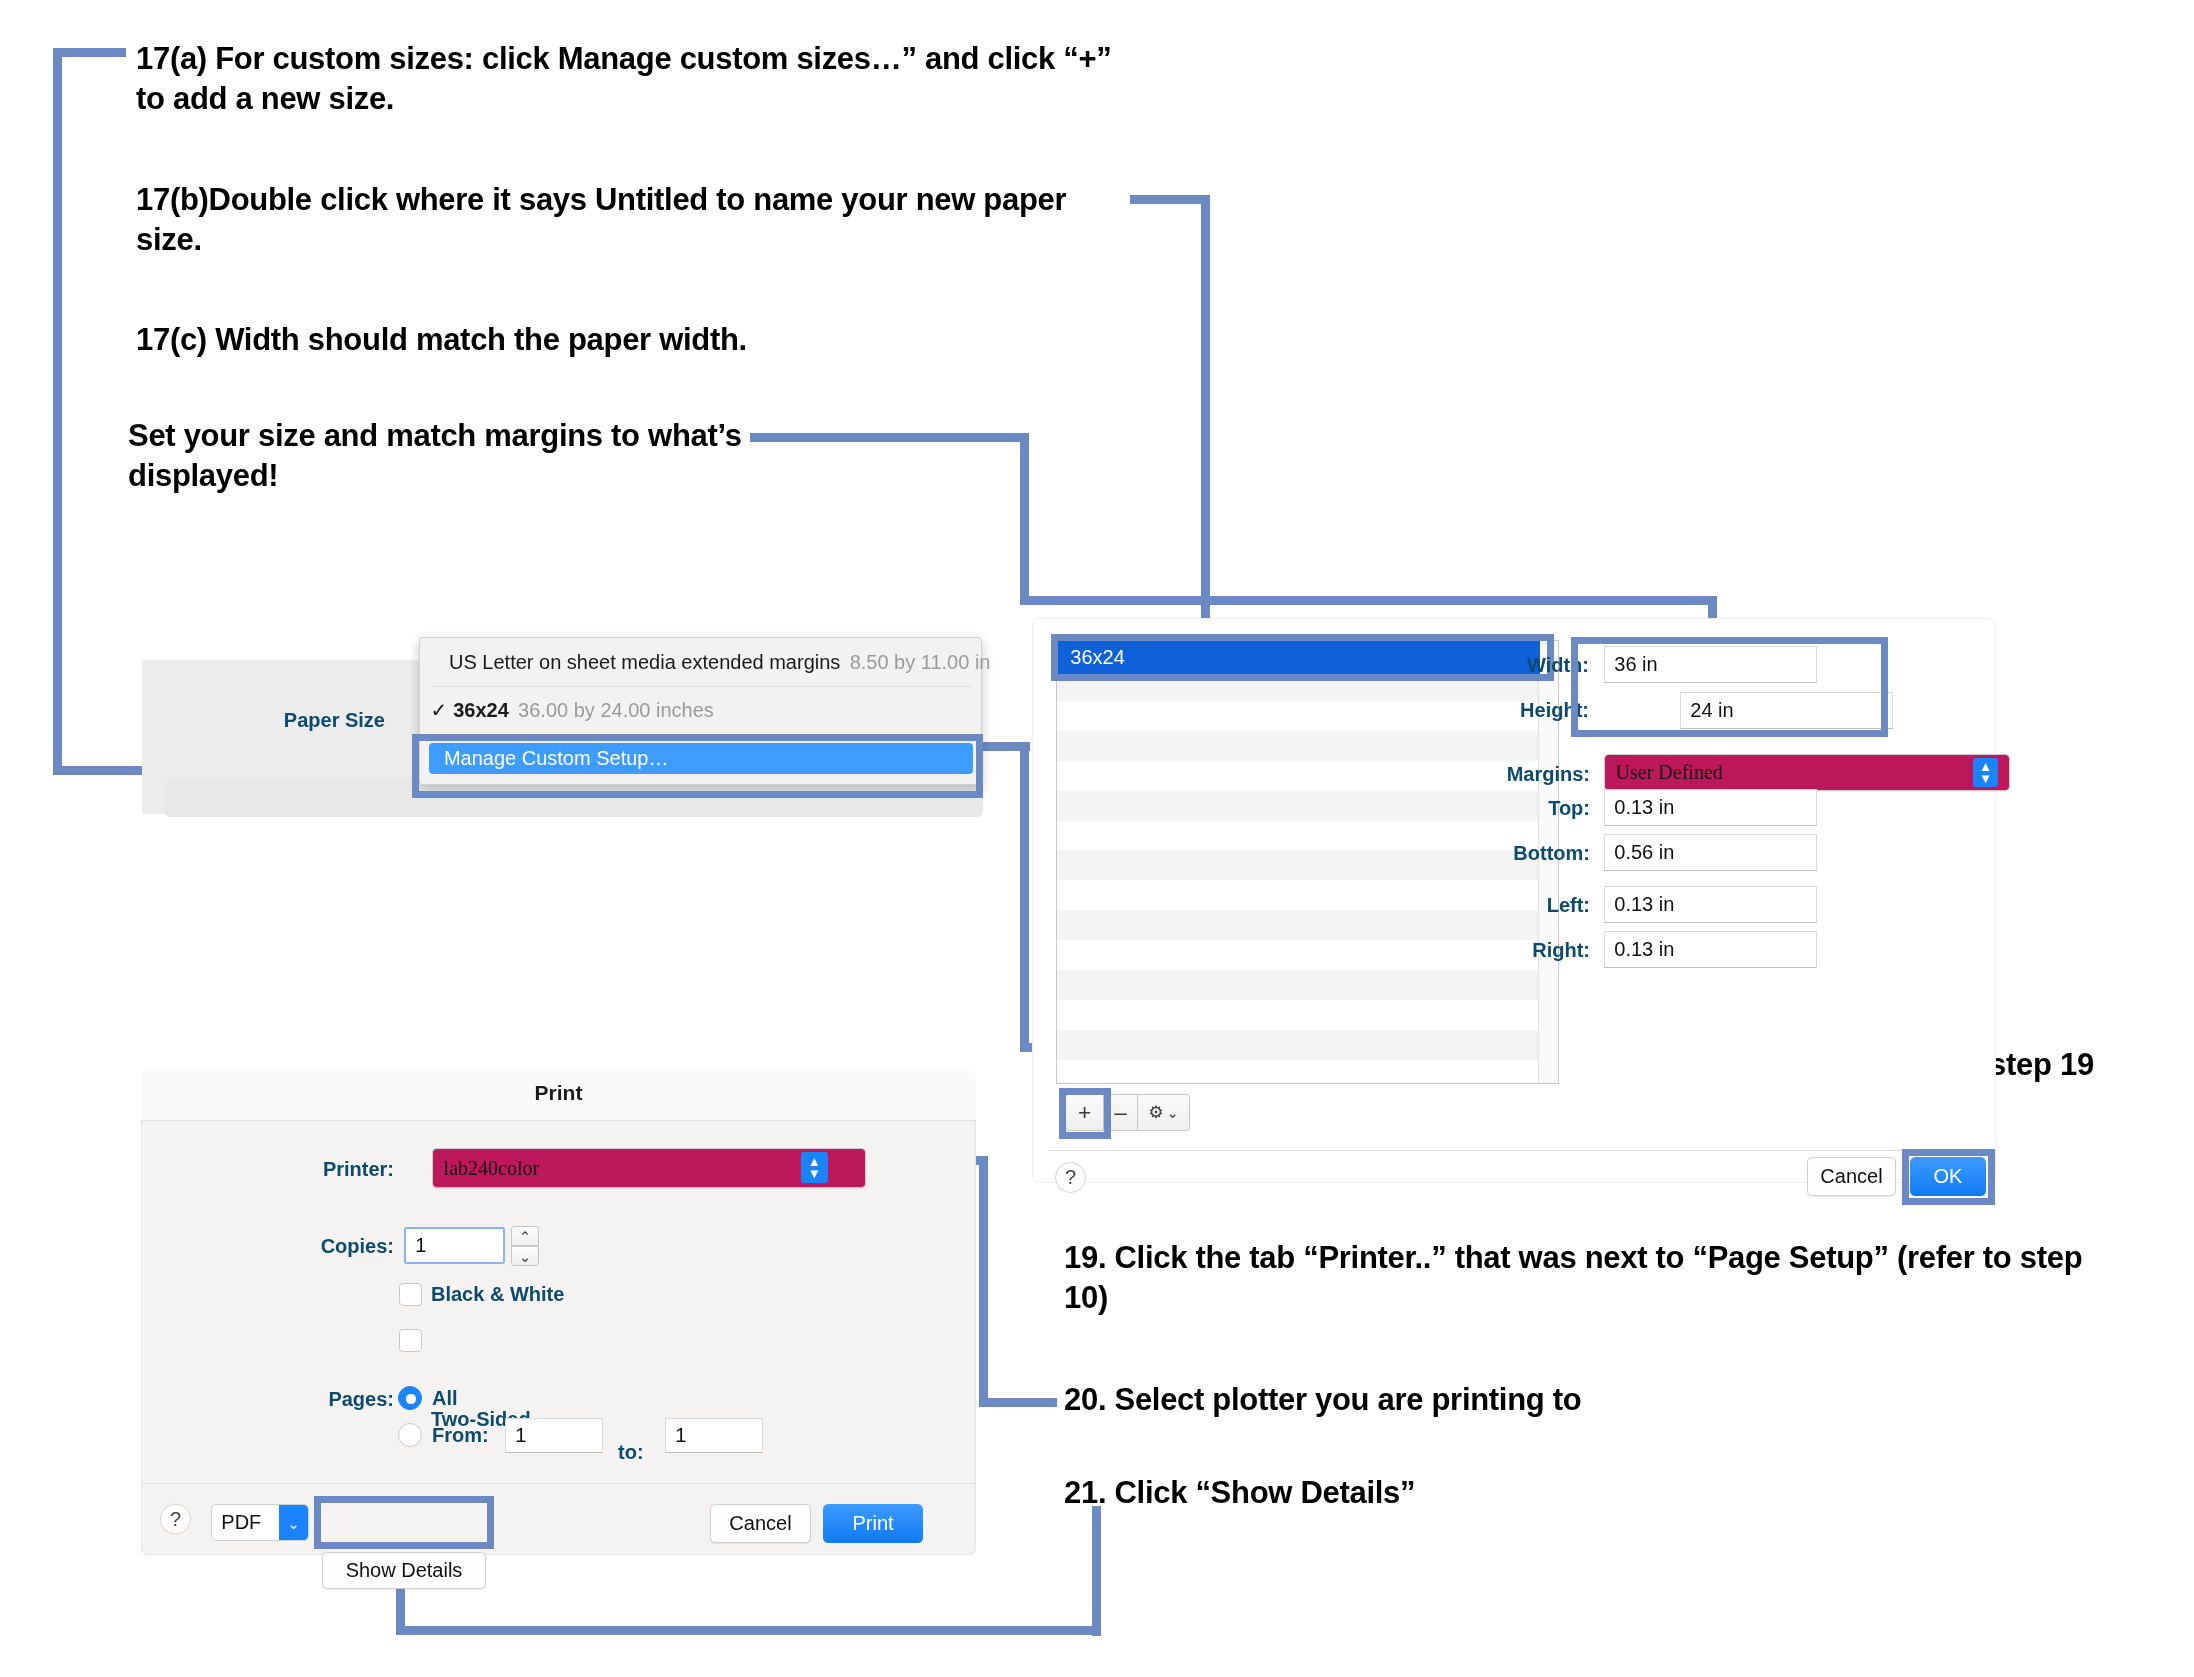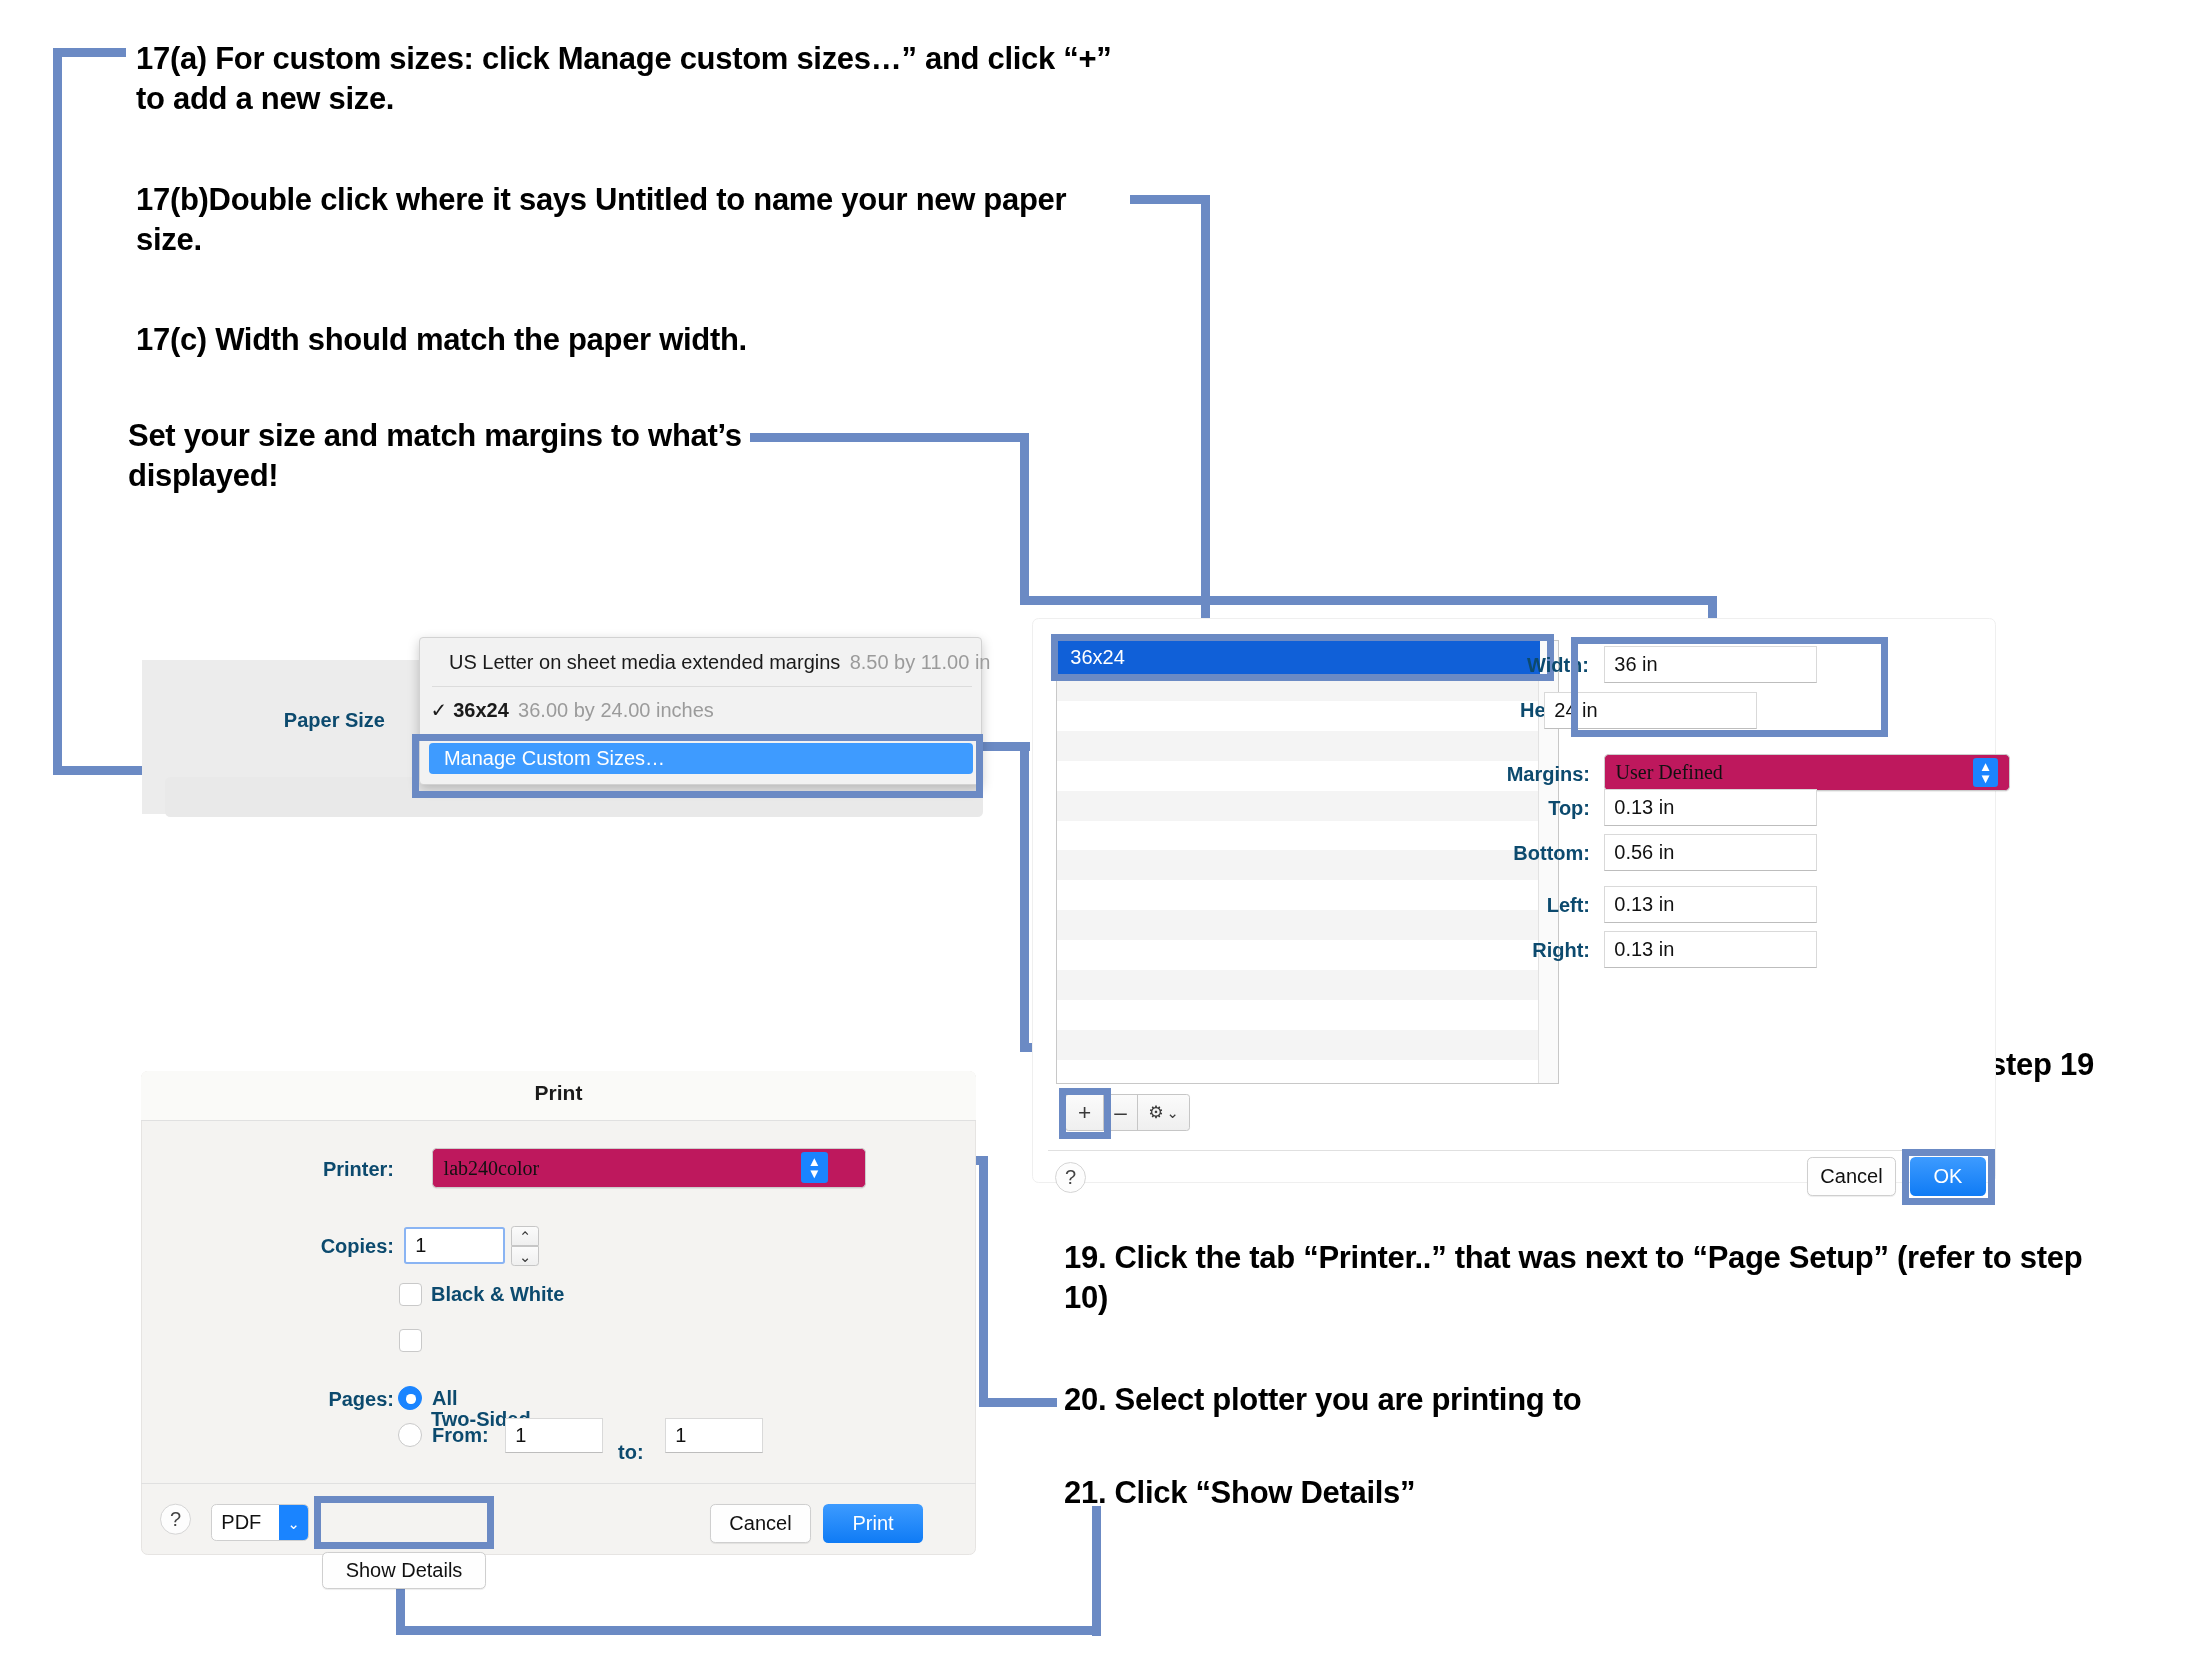--- a/index.html
+++ b/index.html
@@ -147,21 +147,21 @@
       <span>US Letter on sheet media extended margins</span>
       <span class="dim" style="margin-left:9.3px;">8.50 by 11.00 in</span>
     </div>
     <div class="menu-sep" style="left:12px;top:48px;width:540px;"></div>
     <div class="menu-row" style="left:10.6px;top:60px;">
       <span style="width:22.6px;display:inline-block;">✓</span>
       <span style="font-weight:600;">36x24</span>
       <span class="dim" style="margin-left:9.3px;text-align:right;">36.00 by 24.00 inches</span>
     </div>
     <div class="menu-sep" style="left:12px;top:97px;width:540px;"></div>
-    <div class="menu-hi" style="left:9.3px;top:105px;width:544px;height:31px;">Manage Custom Sizes…</div>
+    <div class="menu-hi" style="left:9.3px;top:105px;width:544px;height:31px;">Manage Custom Setup…</div>
   </div>
 
   <div class="hl" style="left:412px;top:734px;width:571px;height:64px;background:transparent;"></div>
 
   <div class="panel" style="left:1032px;top:618px;width:964px;height:565px;background:#ffffff;
               border:0.7px solid #efefef;border-radius:6.6px;"></div>
 
   <div class="listbox" style="left:1056px;top:640px;width:503px;height:444px;">
     <div class="lb-row lb-alt" style="top:30px;"></div>
     <div class="lb-row" style="top:60px;"></div>
@@ -189,21 +189,21 @@
     <span>⚙</span>
     <span style="font-size:14.6px;margin-left:2.7px;">⌄</span>
   </div>
 
   <div class="hl" style="left:1059px;top:1088px;width:52px;height:51px;background:transparent;"></div>
 
   <div class="label labelR" style="left:1463px;top:654px;width:126px;">Width:</div>
   <div class="tfield" style="left:1604px;top:646px;width:213px;height:37px;">36 in</div>
 
   <div class="label labelR" style="left:1463px;top:699px;width:126px;">Height:</div>
-  <div class="tfield" style="left:1544px;top:692px;width:213px;height:37px;">24 in</div>
+  <div class="tfield" style="left:1680px;top:692px;width:213px;height:37px;">24 in</div>
 
   <div class="hl" style="left:1571px;top:637px;width:317px;height:100px;background:transparent;"></div>
 
   <div class="label labelR" style="left:1438px;top:763px;width:152px;">Margins:</div>
   <div class="popup" style="left:1604px;top:754px;width:406px;height:37px;">User Defined</div>
   <div class="stepper-blue" style="left:1973px;top:758px;width:25px;height:29px;">
     <span>▲</span>
       <span>▼</span>
   </div>
 

